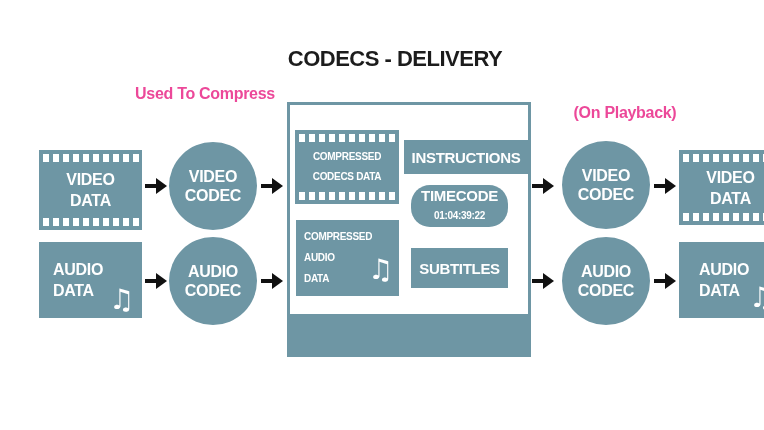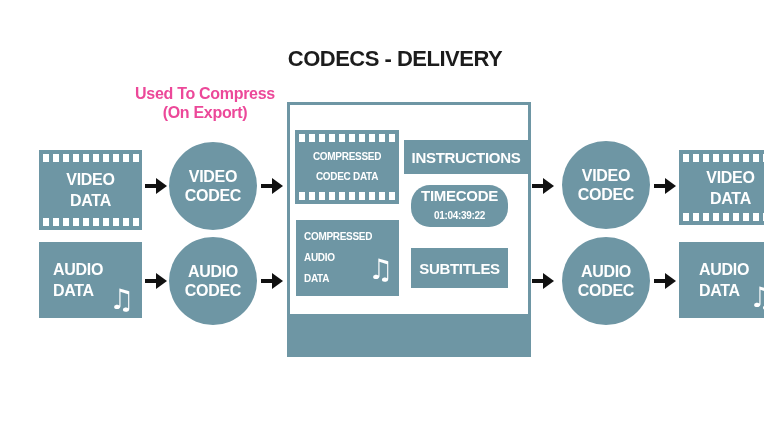--- a/index.html
+++ b/index.html
@@ -66,25 +66,25 @@
 </style>
 </head>
 <body>
 
 <div class="canvas">
 
   <div class="title">CODECS - DELIVERY</div>
 
   <div class="stage-label label-compress">
     <span>Used To Compress</span><br>
-    <span>(On Export)</span>
   </div>
 
   <div class="stage-label label-decompress">
     <br>
+    <span>(On Playback)</span>
   </div>
 
   <div class="tealbox film center-text" style="left:12px;top:150px;width:103px;height:80px;">
     <div class="boxtext">
       <span>VIDEO</span><br>
       <span>DATA</span>
     </div>
   </div>
 
   <div class="tealbox" style="left:12px;top:242px;width:103px;height:76px;display:flex;align-items:center;">
@@ -108,21 +108,21 @@
     </div>
   </div>
 
   <div class="hub">
     <div class="hub-footer"></div>
   </div>
 
   <div class="tealbox film center-text" style="left:268px;top:130px;width:104px;height:74px;">
     <div class="smalltext" style="line-height:20px;">
       <span>COMPRESSED</span><br>
-      <span>CODEC DATA</span>
+      <span>CODECS DATA</span>
     </div>
   </div>
 
   <div class="tealbox" style="left:269px;top:220px;width:103px;height:76px;padding:6px 0 0 8px;">
     <div class="smalltext">
       <span>COMPRESSED</span><br>
       <span>AUDIO</span><br>
       <span>DATA</span>
     </div>
     <span class="note" style="right:6px;bottom:10px;font-size:28px;">♫</span>

